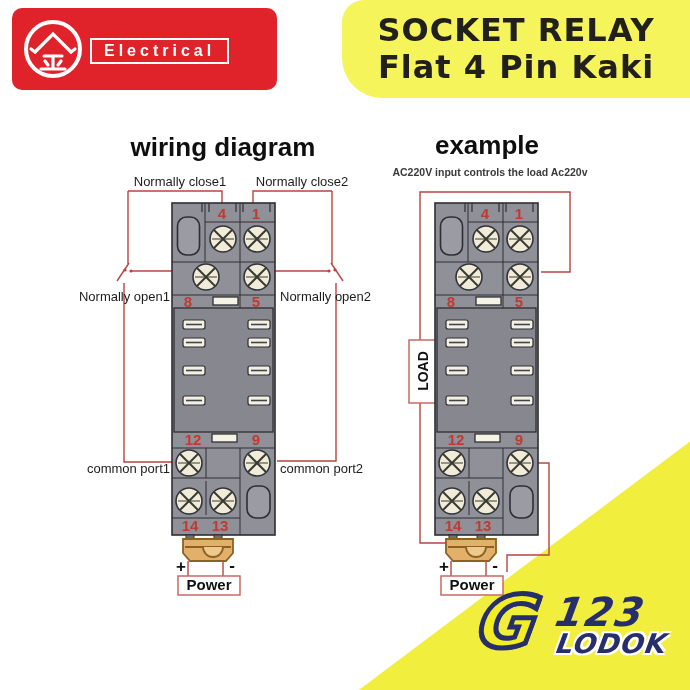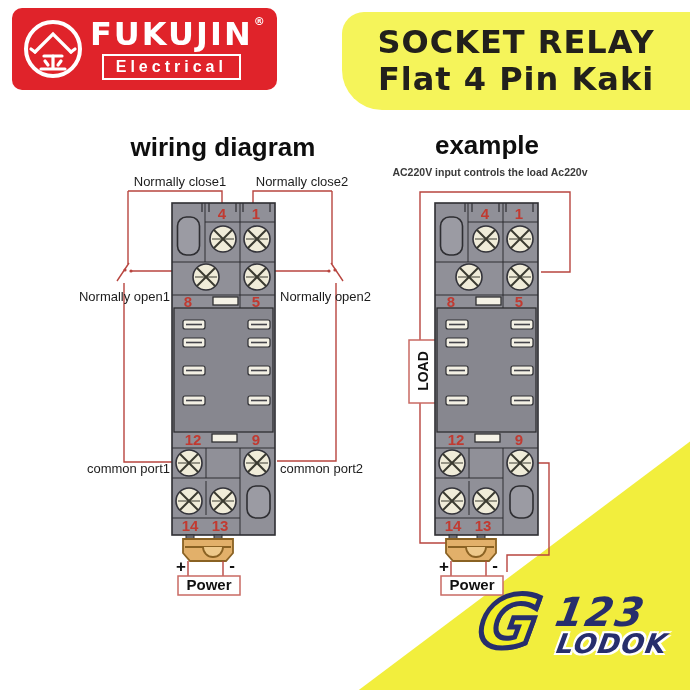--- a/index.html
+++ b/index.html
@@ -8,21 +8,21 @@
   
   .brand-box{position:absolute;left:12px;top:8px;width:265px;height:82px;background:#e0232a;
              border-radius:10px;display:flex;align-items:center;z-index:4;}
   .brand-mark{margin-left:8px;flex:0 0 auto;}
   .brand-texts{display:flex;flex-direction:column;align-items:center;margin-left:4px;}
   .brand-name{color:#fff;font-family:"DejaVu Sans",sans-serif;font-weight:bold;font-size:32px;
               letter-spacing:2px;line-height:1;position:relative;}
   .brand-reg{font-size:11px;position:absolute;top:-2px;right:-14px;font-weight:bold;}
   .brand-sub-box{border:2px solid #fff;padding:0 12px;margin-top:4px;}
   .brand-sub{color:#fff;font-weight:bold;font-size:16px;letter-spacing:4px;line-height:22px;}
-  .banner{position:absolute;left:342px;top:12px;width:348px;height:98px;background:#f5f45a;
+  .banner{position:absolute;left:342px;top:0;width:348px;height:98px;background:#f5f45a;
           border-radius:22px 0 0 40px;display:flex;flex-direction:column;justify-content:center;
           align-items:center;z-index:3;}
   .banner-line{font-family:"DejaVu Sans",sans-serif;font-weight:bold;color:#22201c;
                font-size:32px;line-height:37px;letter-spacing:1px;white-space:nowrap;}
   
   .wedge{position:absolute;left:0;top:0;width:690px;height:690px;background:#f2ee3d;
          clip-path:polygon(100% 64%,100% 100%,52% 100%);z-index:1;}
   .wm{position:absolute;z-index:5;transform:skewX(-10deg);font-family:"DejaVu Sans",sans-serif;
       font-weight:bold;font-style:italic;}
   .wm-g{left:480px;top:586px;font-size:72px;line-height:1;color:#f2ee25;
@@ -55,24 +55,20 @@
       <g stroke="#fff" stroke-width="3.2" fill="none" stroke-linecap="round">
         <path d="M15 36 L33 18 L51 36"></path>
         <path d="M15 36 L11 33 M51 36 L55 33"></path>
         <path d="M24 40 L42 40"></path>
         <path d="M33 40 L33 52"></path>
         <path d="M25 45 L28 49 M41 45 L38 49"></path>
         <path d="M21 53 L45 53"></path>
       </g>
     </svg>
     <div class="brand-texts">
-      <div class="brand-name">
-        <span>FUKUJIN</span>
-        <span class="brand-reg">®</span>
-      </div>
       <div class="brand-sub-box">
         <span class="brand-sub">Electrical</span>
       </div>
     </div>
   </div>
 
   <div class="banner">
     <div class="banner-line">SOCKET RELAY</div>
     <div class="banner-line">Flat 4 Pin Kaki</div>
   </div>

